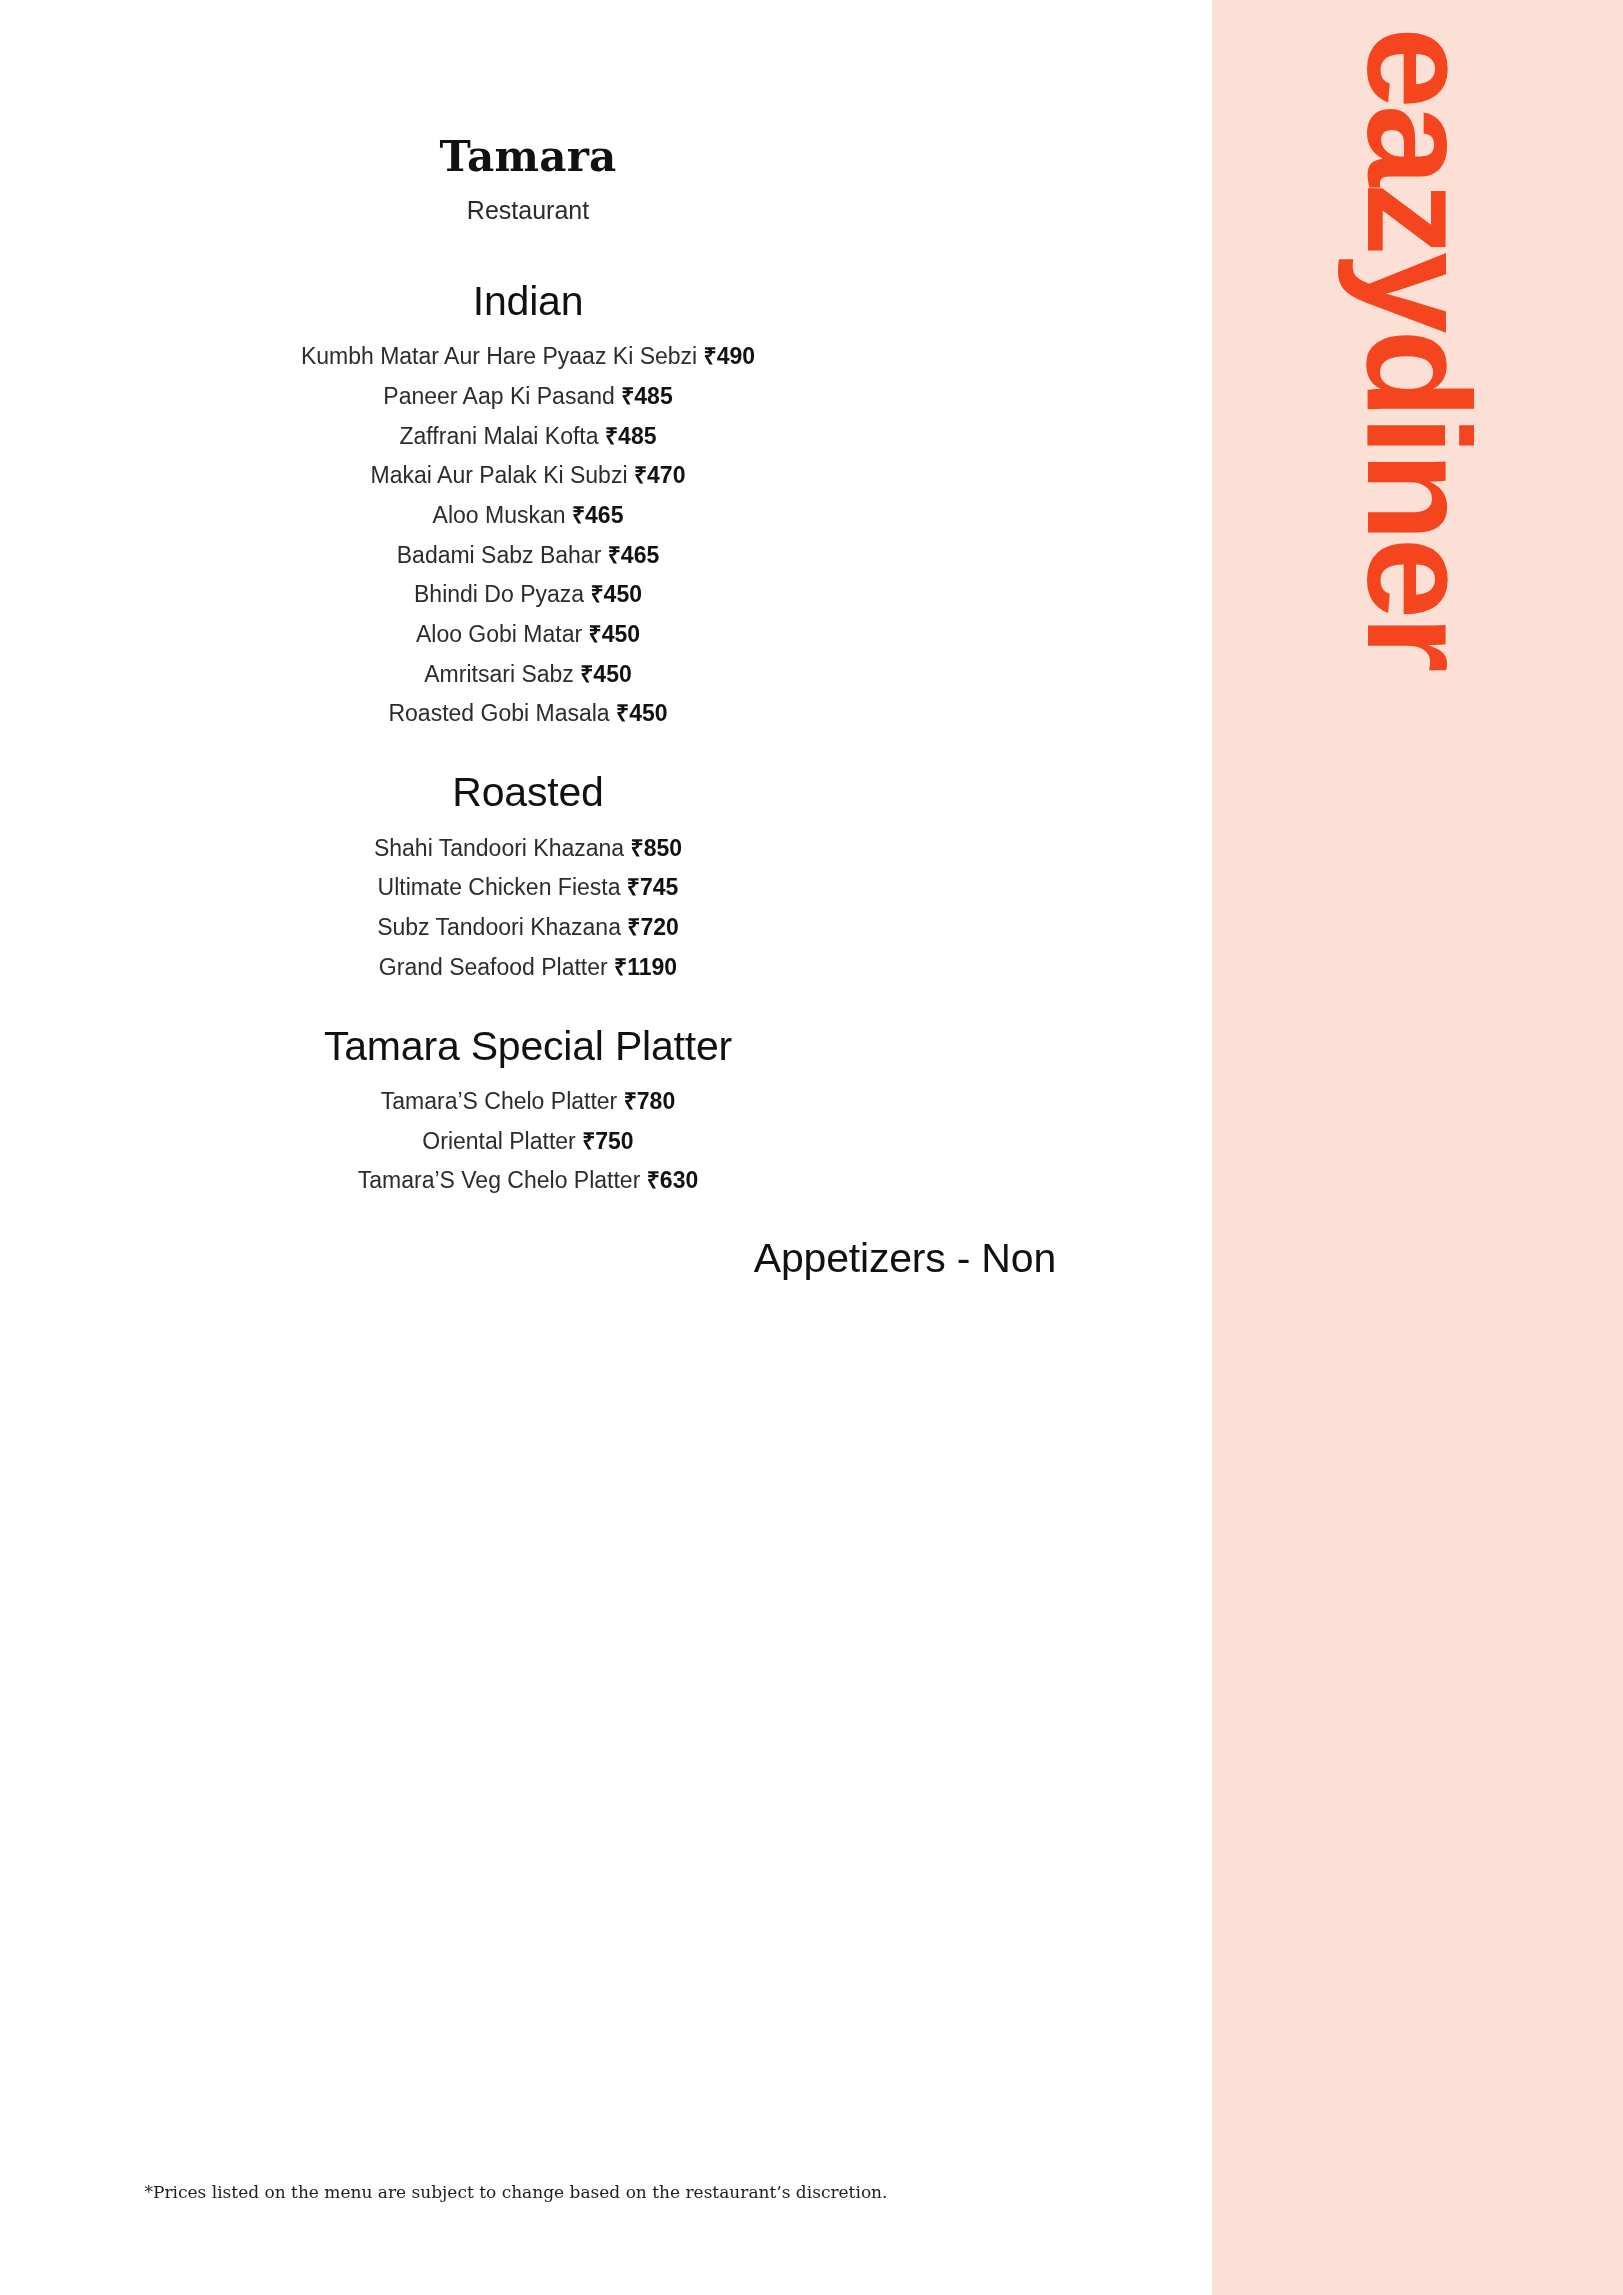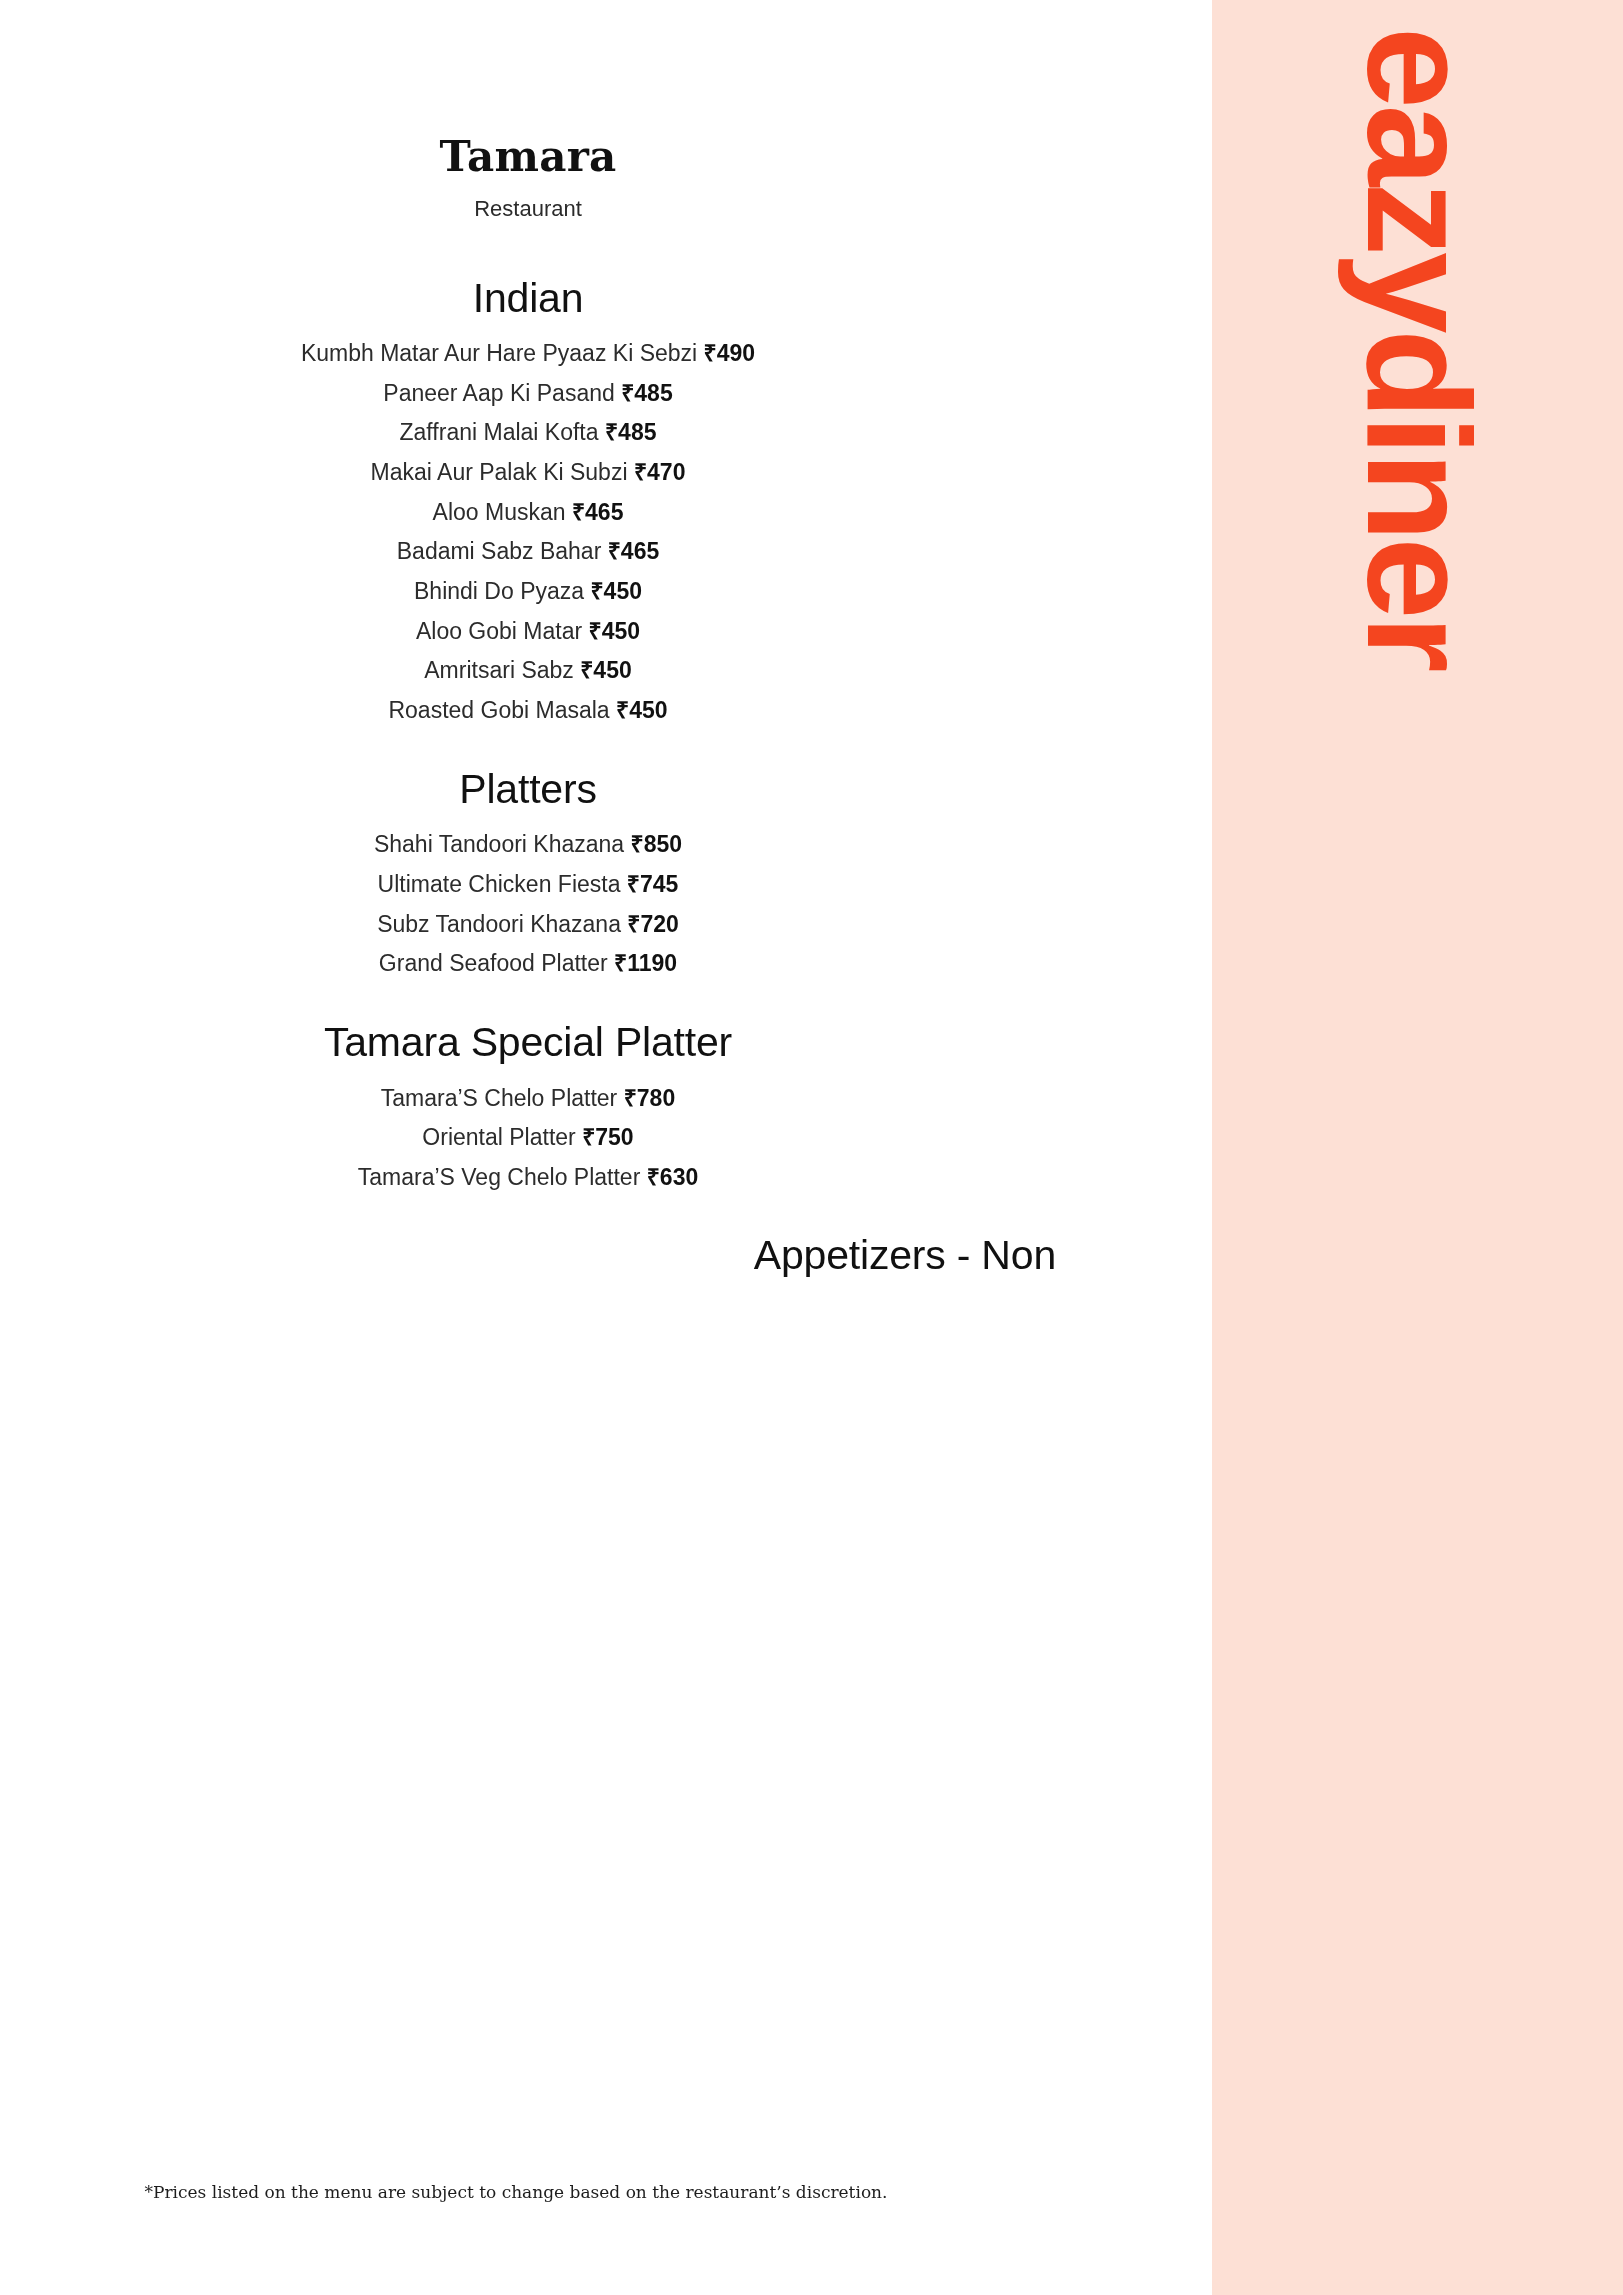--- a/index.html
+++ b/index.html
@@ -40,21 +40,21 @@
   .restaurant-name {
     font-family: "DejaVu Serif", serif;
     font-weight: bold;
     font-size: 42px;
     letter-spacing: 0.3px;
     color: #111111;
     margin: 0 0 16.4px 0;
     line-height: 1.1;
   }
   .restaurant-sub {
-    font-size: 22px;
+    font-size: 25px;
     color: #2b2b2b;
     margin: 0 0 52px 0;
     font-weight: 400;
     line-height: 1.1;
   }
   .section {
     margin: 0 0 0 0;
   }
   .section + .section {
     margin-top: 40px;
@@ -140,21 +140,21 @@
             <div class="item-row"><span class="item-name">Zaffrani Malai Kofta</span> <span class="item-price">₹485</span></div>
             <div class="item-row"><span class="item-name">Makai Aur Palak Ki Subzi</span> <span class="item-price">₹470</span></div>
             <div class="item-row"><span class="item-name">Aloo Muskan</span> <span class="item-price">₹465</span></div>
             <div class="item-row"><span class="item-name">Badami Sabz Bahar</span> <span class="item-price">₹465</span></div>
             <div class="item-row"><span class="item-name">Bhindi Do Pyaza</span> <span class="item-price">₹450</span></div>
             <div class="item-row"><span class="item-name">Aloo Gobi Matar</span> <span class="item-price">₹450</span></div>
             <div class="item-row"><span class="item-name">Amritsari Sabz</span> <span class="item-price">₹450</span></div>
             <div class="item-row"><span class="item-name">Roasted Gobi Masala</span> <span class="item-price">₹450</span></div>
           </div>
           <div class="section">
-            <div class="section-title">Platters</div>
+            <div class="section-title">Roasted</div>
             <div class="item-row"><span class="item-name">Shahi Tandoori Khazana</span> <span class="item-price">₹850</span></div>
             <div class="item-row"><span class="item-name">Ultimate Chicken Fiesta</span> <span class="item-price">₹745</span></div>
             <div class="item-row"><span class="item-name">Subz Tandoori Khazana</span> <span class="item-price">₹720</span></div>
             <div class="item-row"><span class="item-name">Grand Seafood Platter</span> <span class="item-price">₹1190</span></div>
           </div>
           <div class="section">
             <div class="section-title">Tamara Special Platter</div>
             <div class="item-row"><span class="item-name">Tamara’S Chelo Platter</span> <span class="item-price">₹780</span></div>
             <div class="item-row"><span class="item-name">Oriental Platter</span> <span class="item-price">₹750</span></div>
             <div class="item-row"><span class="item-name">Tamara’S Veg Chelo Platter</span> <span class="item-price">₹630</span></div>

